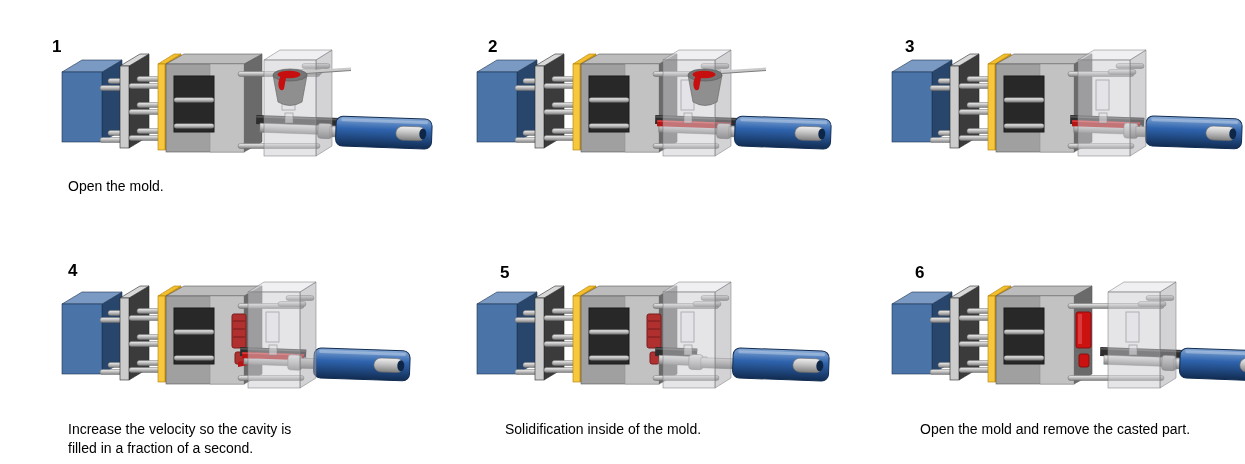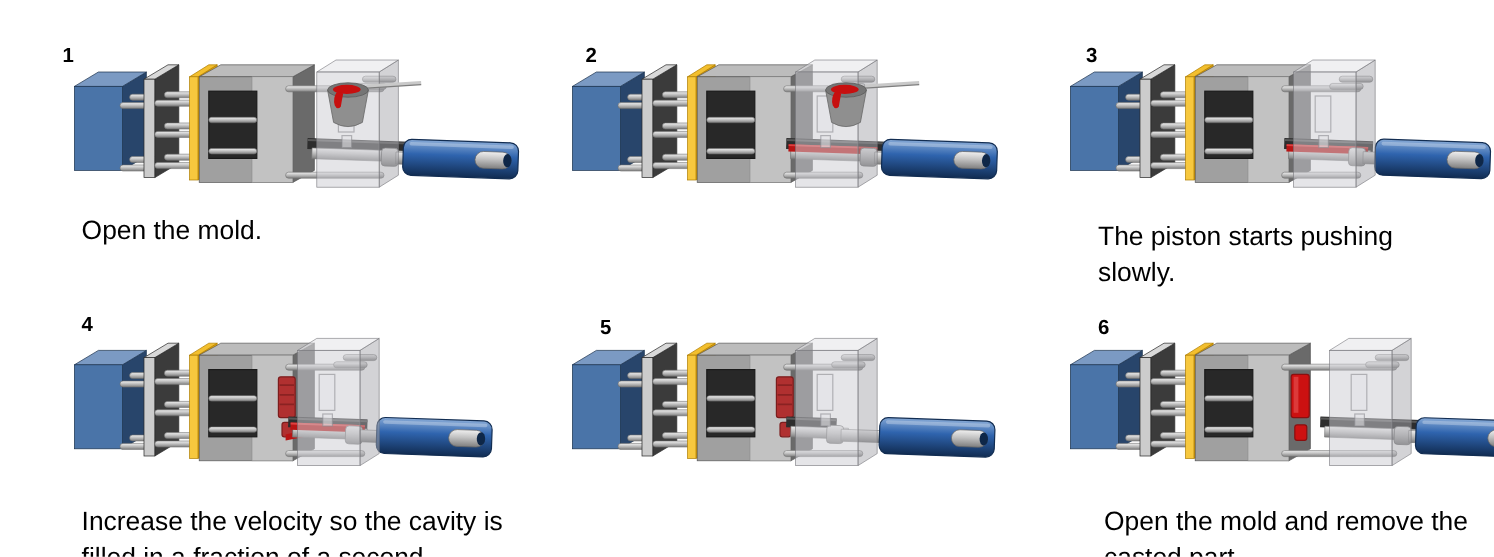--- a/index.html
+++ b/index.html
@@ -1,21 +1,21 @@
 <!DOCTYPE html>
 <html><head>
 <meta charset="utf-8">
 <style>
   html,body{margin:0;padding:0;background:#ffffff;}
   body{width:1245px;height:464px;overflow:hidden;font-family:"Liberation Sans",sans-serif;}
   .board{display:grid;grid-template-columns:415px 415px 415px;grid-template-rows:232px 232px;width:1245px;height:464px;}
   .panel{position:relative;width:415px;height:232px;}
   .num{position:absolute;font-size:17px;font-weight:bold;color:#000;line-height:1;}
   .machine{position:absolute;left:0;top:26px;width:415px;height:140px;}
-  .caption{position:absolute;font-size:22px;line-height:1.38;color:#000;white-space:pre-line;}
+  .caption{position:absolute;font-size:14px;line-height:1.38;color:#000;white-space:pre-line;}
   
   .panel:nth-child(1) .num{left:12px;top:22px}
   .panel:nth-child(2) .num{left:33px;top:22px}
   .panel:nth-child(3) .num{left:35px;top:22px}
   .panel:nth-child(4) .num{left:28px;top:14px}
   .panel:nth-child(5) .num{left:45px;top:16px}
   .panel:nth-child(6) .num{left:45px;top:16px}
   .panel:nth-child(1) .caption{left:28px;top:161px}
   .panel:nth-child(2) .caption{left:40px;top:163px}
   .panel:nth-child(3) .caption{left:45px;top:166px}
@@ -300,22 +300,20 @@
           </g>
         </g>
         <g>
           <polygon points="260,18 276,8 276,104 260,114" fill="rgba(168,168,173,0.5)" stroke="rgba(120,120,125,0.85)" stroke-width="0.6"></polygon>
           <polygon points="208,18 224,8 276,8 260,18" fill="rgba(228,228,232,0.55)" stroke="rgba(120,120,125,0.85)" stroke-width="0.6"></polygon>
           <rect x="208" y="18" width="52" height="96" fill="rgba(206,206,210,0.52)" stroke="rgba(120,120,125,0.85)" stroke-width="0.6"></rect>
           <rect x="226" y="38" width="13" height="30" fill="rgba(228,228,232,0.55)" stroke="rgba(140,140,145,0.6)"></rect>
           <rect x="229" y="71" width="8" height="10" fill="rgba(228,228,232,0.55)" stroke="rgba(140,140,145,0.6)"></rect>
         </g>
       </svg>
-    <figcaption class="caption">The piston starts pushing
-slowly.</figcaption>
   </figure>
 
   <figure class="panel">
     <span class="num">4</span>
     <svg class="machine" viewBox="0 0 415 140">
         <defs>
           <linearGradient id="sil3" x1="0" y1="0" x2="0" y2="1">
             <stop offset="0%" stop-color="#f0f0f0"></stop>
             <stop offset="45%" stop-color="#c2c2c2"></stop>
             <stop offset="100%" stop-color="#7f7f7f"></stop>
@@ -491,20 +489,21 @@
           </g>
         </g>
         <g>
           <polygon points="260,18 276,8 276,104 260,114" fill="rgba(168,168,173,0.5)" stroke="rgba(120,120,125,0.85)" stroke-width="0.6"></polygon>
           <polygon points="208,18 224,8 276,8 260,18" fill="rgba(228,228,232,0.55)" stroke="rgba(120,120,125,0.85)" stroke-width="0.6"></polygon>
           <rect x="208" y="18" width="52" height="96" fill="rgba(206,206,210,0.52)" stroke="rgba(120,120,125,0.85)" stroke-width="0.6"></rect>
           <rect x="226" y="38" width="13" height="30" fill="rgba(228,228,232,0.55)" stroke="rgba(140,140,145,0.6)"></rect>
           <rect x="229" y="71" width="8" height="10" fill="rgba(228,228,232,0.55)" stroke="rgba(140,140,145,0.6)"></rect>
         </g>
       </svg>
+    <figcaption class="caption">Solidification inside of the mold.</figcaption>
   </figure>
 
   <figure class="panel">
     <span class="num">6</span>
     <svg class="machine" viewBox="0 0 415 140">
         <defs>
           <linearGradient id="sil5" x1="0" y1="0" x2="0" y2="1">
             <stop offset="0%" stop-color="#f0f0f0"></stop>
             <stop offset="45%" stop-color="#c2c2c2"></stop>
             <stop offset="100%" stop-color="#7f7f7f"></stop>

